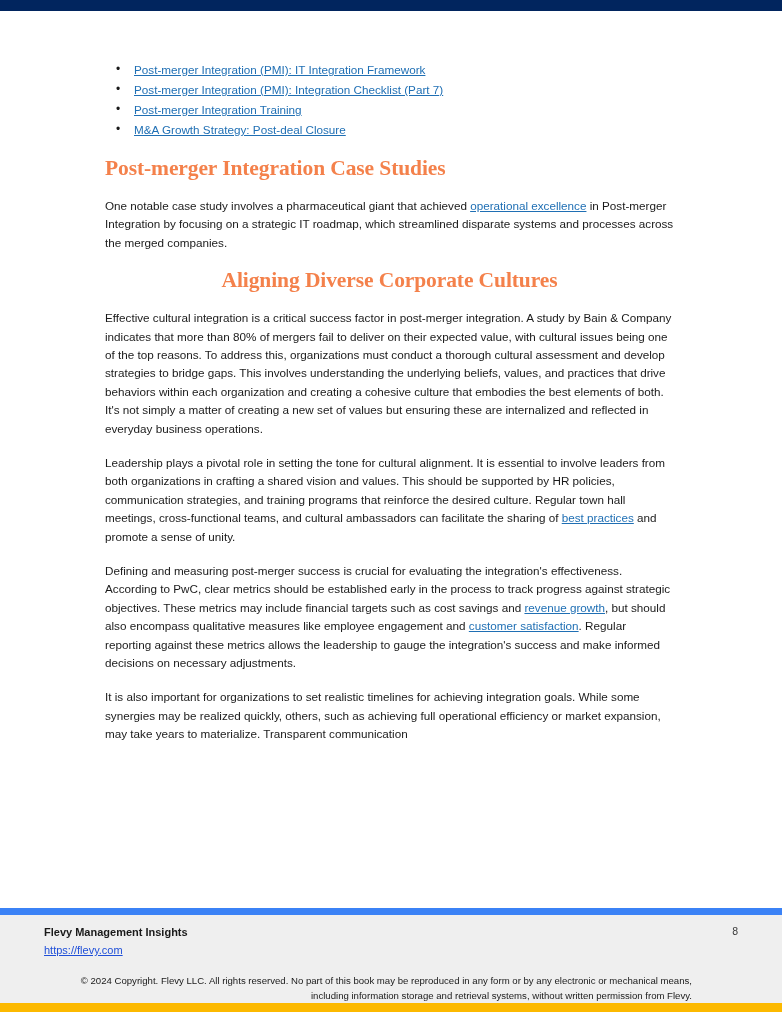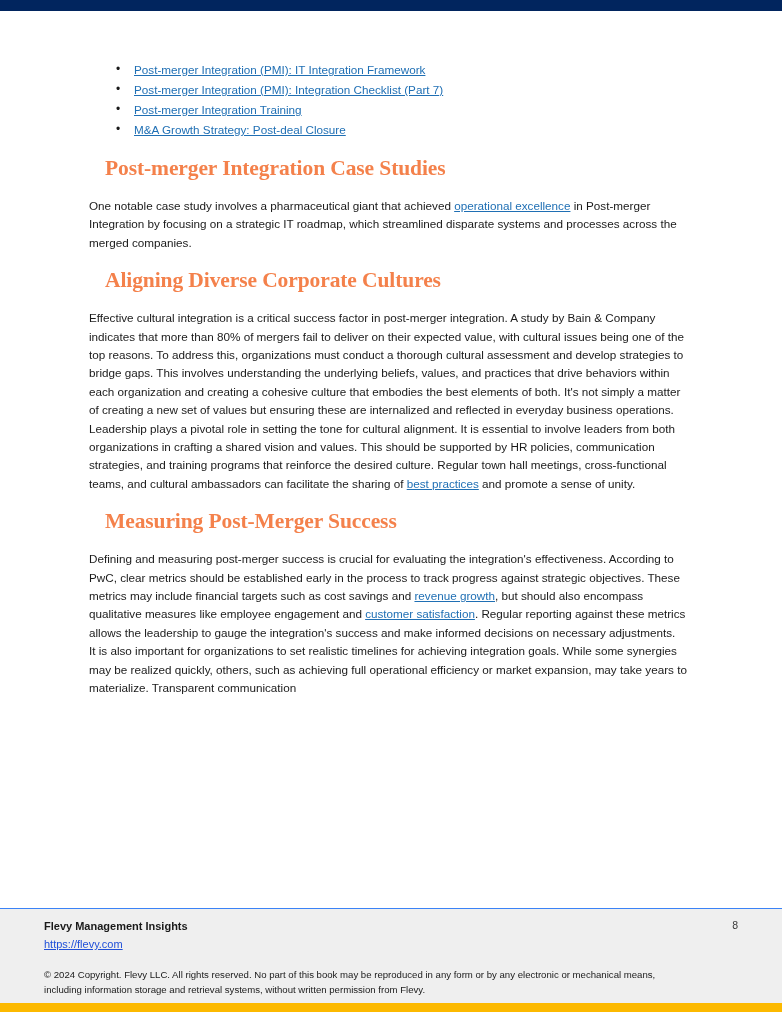--- a/index.html
+++ b/index.html
@@ -73,43 +73,43 @@
   h2.section-heading {
     font-family: "Liberation Serif", serif;
     color: #f4814b;
     font-weight: bold;
     font-size: 21.5px;
     line-height: 25px;
     margin: 16px;
     letter-spacing: -0.1px;
   }
   .h-case      { margin-top: 26px; }
-  .h-cultures  { margin-top: 28px; }
+  .h-cultures  { margin-top: 28px; text-align: center; }
   .h-measuring { margin-top: 27px; }
 
   
   p.body-text {
     font-size: 11.7px;
     line-height: 18.4px;
     color: #1a1a1a;
-    margin: 0;
+    margin: 16px;
     text-align: left;
   }
   .p-gap-lg { margin-top: 22px; }
   .p-gap-md { margin-top: 17px; }
 
   
   .footer {
     position: absolute;
     left: 0;
     top: 908px;
     width: 782px;
     height: 96px;
     background: #efefef;
-    border-top: 1px solid #3b82f6;
+    border-top: 7px solid #3b82f6;
   }
   .footer-inner {
     position: absolute;
     left: 44px;
     top: 10px;
     width: 694px;
   }
   .footer-brand {
     font-size: 11px;
     font-weight: bold;
@@ -125,20 +125,21 @@
     color: #1f4fd8;
     text-decoration: underline;
     margin-top: 30px;
   }
   .footer-copy {
     margin-top: 16px;
     font-size: 9.6px;
     line-height: 14.5px;
     color: #1a1a1a;
     width: 648px;
+    text-align: right;
   }
   .page-number {
     position: absolute;
     right: 44px;
     top: 10px;
     font-size: 10.5px;
     color: #3a3a3a;
   }
 
   
@@ -184,21 +185,20 @@
     <h2 class="section-heading h-cultures">Aligning Diverse Corporate Cultures</h2>
 
     <p class="body-text p-gap-lg">
       <span>Effective cultural integration is a critical success factor in post-merger integration. A study by Bain &amp; Company indicates that more than 80% of mergers fail to deliver on their expected value, with cultural issues being one of the top reasons. To address this, organizations must conduct a thorough cultural assessment and develop strategies to bridge gaps. This involves understanding the underlying beliefs, values, and practices that drive behaviors within each organization and creating a cohesive culture that embodies the best elements of both. It's not simply a matter of creating a new set of values but ensuring these are internalized and reflected in everyday business operations.</span>
     </p>
 
     <p class="body-text p-gap-md">
       <span>Leadership plays a pivotal role in setting the tone for cultural alignment. It is essential to involve leaders from both organizations in crafting a shared vision and values. This should be supported by HR policies, communication strategies, and training programs that reinforce the desired culture. Regular town hall meetings, cross-functional teams, and cultural ambassadors can facilitate the sharing of </span><a class="doclink" href="#">best practices</a><span> and promote a sense of unity.</span>
     </p>
 
-    <h2 class="section-heading h-measuring">Measuring Post-Merger Success</h2>
 
     <p class="body-text p-gap-lg">
       <span>Defining and measuring post-merger success is crucial for evaluating the integration's effectiveness. According to PwC, clear metrics should be established early in the process to track progress against strategic objectives. These metrics may include financial targets such as cost savings and </span><a class="doclink" href="#">revenue growth</a><span>, but should also encompass qualitative measures like employee engagement and </span><a class="doclink" href="#">customer satisfaction</a><span>. Regular reporting against these metrics allows the leadership to gauge the integration's success and make informed decisions on necessary adjustments.</span>
     </p>
 
     <p class="body-text p-gap-md">
       <span>It is also important for organizations to set realistic timelines for achieving integration goals. While some synergies may be realized quickly, others, such as achieving full operational efficiency or market expansion, may take years to materialize. Transparent communication</span>
     </p>
 
   </div>

